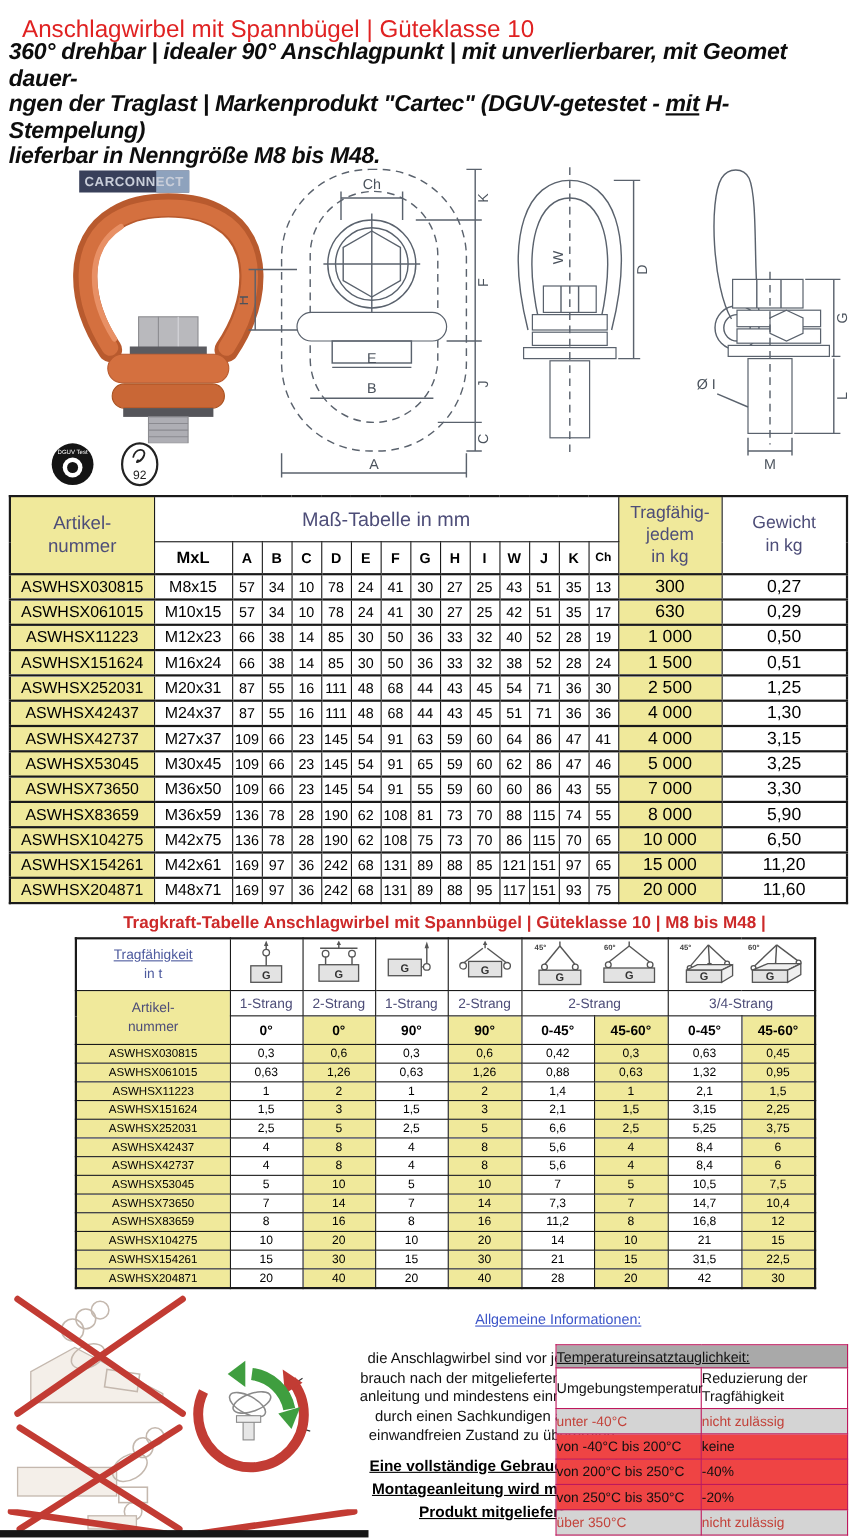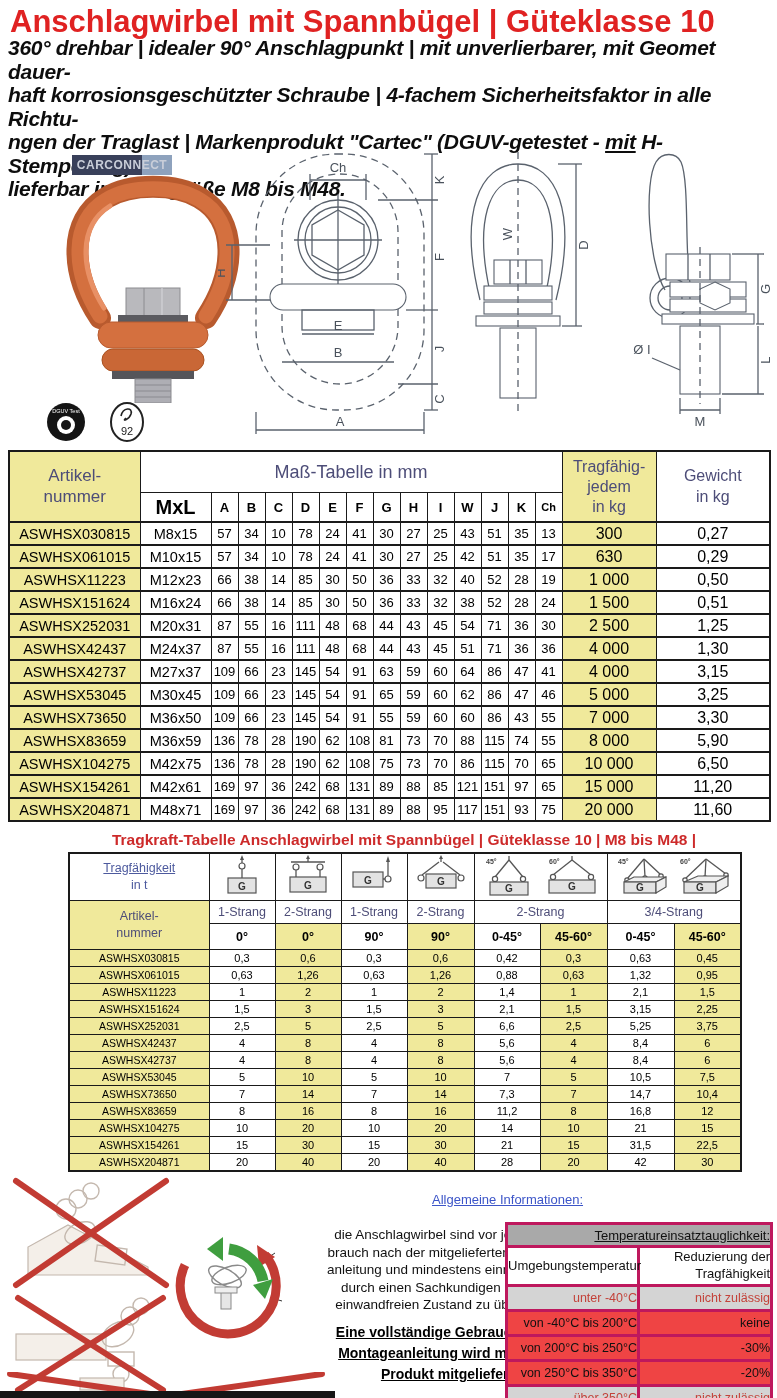--- a/index.html
+++ b/index.html
@@ -3,42 +3,42 @@
 <meta charset="utf-8">
 <style>
   :root{
     --red:#e02222; --red2:#cd2a2a; --yellow:#f0e99b; --hblue:#4d4d78;
     --link:#3c55c8; --warn:#c3423a; --bd:#1a1a1a; --draw:#5a626d;
   }
   html,body{margin:0;padding:0;background:#fff;}
   body{font-family:"Liberation Sans", sans-serif;}
   .page{position:relative;width:777px;height:1398px;background:#fff;overflow:hidden;}
 
-  .title{position:absolute;left:8px;top:2px;margin:2px;font-size:31px;font-weight:bold;color:var(--red);}
+  .title{position:absolute;left:8px;top:2px;margin:12px;font-size:22px;font-weight:normal;color:var(--red);}
   .intro{position:absolute;left:8px;top:36px;width:770px;font-size:21px;font-weight:bold;color:#0d0d0d;line-height:23.5px;letter-spacing:-0.3px;font-style:italic;}
   .intro .u{text-decoration:underline;}
 
   
   .photo-svg{position:absolute;left:48px;top:148px;}
   .logos-svg{position:absolute;left:42px;top:400px;}
   .drawings-svg{position:absolute;left:218px;top:142px;}
   .tl{stroke:var(--draw);stroke-width:1.3;fill:none;}
   .tl-d{stroke:var(--draw);stroke-width:1.3;fill:none;stroke-dasharray:7 5;}
   .tl-f{stroke:var(--draw);stroke-width:1.1;fill:#fff;}
   .dlbl{fill:#4a525c;font-size:13px;}
 
   
   .t1{position:absolute;left:8px;top:450px;width:761px;border-collapse:collapse;table-layout:fixed;}
   .t1 th,.t1 td{border:1px solid var(--bd);padding:0;text-align:center;vertical-align:middle;overflow:hidden;}
   .t1{border:2px solid var(--bd);}
   .t1 thead th{color:var(--hblue);font-weight:normal;white-space:pre-line;}
   .t1 .th-art{background:var(--yellow);font-size:17px;line-height:1.2;}
   .t1 .th-mass{font-size:18px;height:40px;}
   .t1 .th-s{color:#000;font-weight:bold;font-size:13px;height:28px;}
-  .t1 .th-mxl{font-size:20px;}
+  .t1 .th-mxl{font-size:15px;}
   .t1 .th-ch{font-size:11px;}
   .t1 .th-trag{background:var(--yellow);font-size:16px;line-height:1.25;}
   .t1 .th-gew{font-size:16px;line-height:1.3;}
   .t1 tbody td{height:21px;border-top-width:2px;font-size:14.5px;color:#000;}
   .t1 .c-art{background:var(--yellow);font-size:14.5px;}
   .t1 .c-dim{font-size:13px;}
   .t1 .c-trag{background:var(--yellow);font-size:16px;}
   .t1 .c-gew{font-size:16px;}
 
   
@@ -70,37 +70,36 @@
   .rot-svg{position:absolute;left:165px;top:1215px;}
   .sk{stroke:#c4b8ae;stroke-width:1.4;fill:none;}
   .skf{stroke:#c4b8ae;stroke-width:1.2;fill:#f4efe9;}
   .xline{stroke:#c23b33;stroke-width:6;stroke-linecap:round;}
 
   .info-title{position:absolute;left:432px;top:1192px;font-size:13px;color:var(--link);text-decoration:underline;}
   .info-body{position:absolute;left:288px;top:1226px;width:322px;text-align:center;font-size:13.5px;color:#111;line-height:17.6px;white-space:pre-line;}
   .info-bold{position:absolute;left:288px;top:1322px;width:322px;text-align:center;font-size:14px;font-weight:bold;color:#000;text-decoration:underline;line-height:21px;white-space:pre-line;}
 
   .temp{position:absolute;left:505px;top:1222px;width:265px;border-collapse:collapse;table-layout:fixed;border:1px solid #8a8a8a;}
-  .temp th,.temp td{border:3px solid #be185d;padding:0;text-align:right;vertical-align:middle;}
+  .temp th,.temp td{border:1px solid #be185d;padding:0;text-align:left;vertical-align:middle;}
   .temp .tt-head{background:#a9a9a9;height:20px;font-weight:normal;font-size:13px;text-decoration:underline;color:#111;}
   .temp .tt-col{height:36px;font-weight:normal;font-size:13px;background:#fff;color:#111;white-space:pre-line;line-height:1.3;}
   .temp tbody td{height:22px;font-size:12.5px;background:#ef4444;color:#111;}
   .temp tr.warn td{background:#d4d4d4;color:var(--warn);}
   .blackbar{position:absolute;left:0;top:1391px;width:335px;height:7px;background:#161616;}
 </style>
 </head>
 <body>
 
 <div class="page">
 
   <h1 class="title">Anschlagwirbel mit Spannbügel | Güteklasse 10</h1>
 
   <div class="intro">
     <div>360° drehbar | idealer 90° Anschlagpunkt | mit unverlierbarer, mit Geomet dauer-</div>
-    <div>haft korrosionsgeschützter Schraube | 4-fachem Sicherheitsfaktor in alle Richtu-</div>
     <div><span>ngen der Traglast | Markenprodukt "Cartec" (DGUV-getestet - </span><span class="u">mit</span><span> H-Stempelung)</span></div>
     <div>lieferbar in Nenngröße M8 bis M48.</div>
   </div>
 
   <svg class="photo-svg" width="210" height="255" viewBox="0 0 210 255">
     <rect x="24" y="7" width="100" height="20" fill="#39405a"></rect>
     <rect x="94" y="7" width="30" height="20" fill="#8ea2bd"></rect>
     <text x="74" y="21" font-size="12" font-weight="bold" fill="#c9ced9" text-anchor="middle" letter-spacing="0.5">CARCONNECT</text>
     <path d="M52,170 C22,125 20,72 58,50 C82,35 128,35 152,50 C190,72 188,125 158,170" fill="none" stroke="#b85a2e" stroke-width="22" stroke-linecap="round"></path>
     <path d="M52,168 C24,124 22,73 58,52 C82,37 128,37 152,52 C188,73 186,124 158,168" fill="none" stroke="#d4703f" stroke-width="15" stroke-linecap="round"></path>
@@ -860,21 +859,21 @@
         <tr class="warn">
           <td class="tt-temp">unter -40°C</td>
           <td class="tt-red">nicht zulässig</td>
         </tr>
         <tr>
           <td class="tt-temp">von -40°C bis 200°C</td>
           <td class="tt-red">keine</td>
         </tr>
         <tr>
           <td class="tt-temp">von 200°C bis 250°C</td>
-          <td class="tt-red">-30%</td>
+          <td class="tt-red">-40%</td>
         </tr>
         <tr>
           <td class="tt-temp">von 250°C bis 350°C</td>
           <td class="tt-red">-20%</td>
         </tr>
         <tr class="warn">
           <td class="tt-temp">über 350°C</td>
           <td class="tt-red">nicht zulässig</td>
         </tr>
       </tbody>

